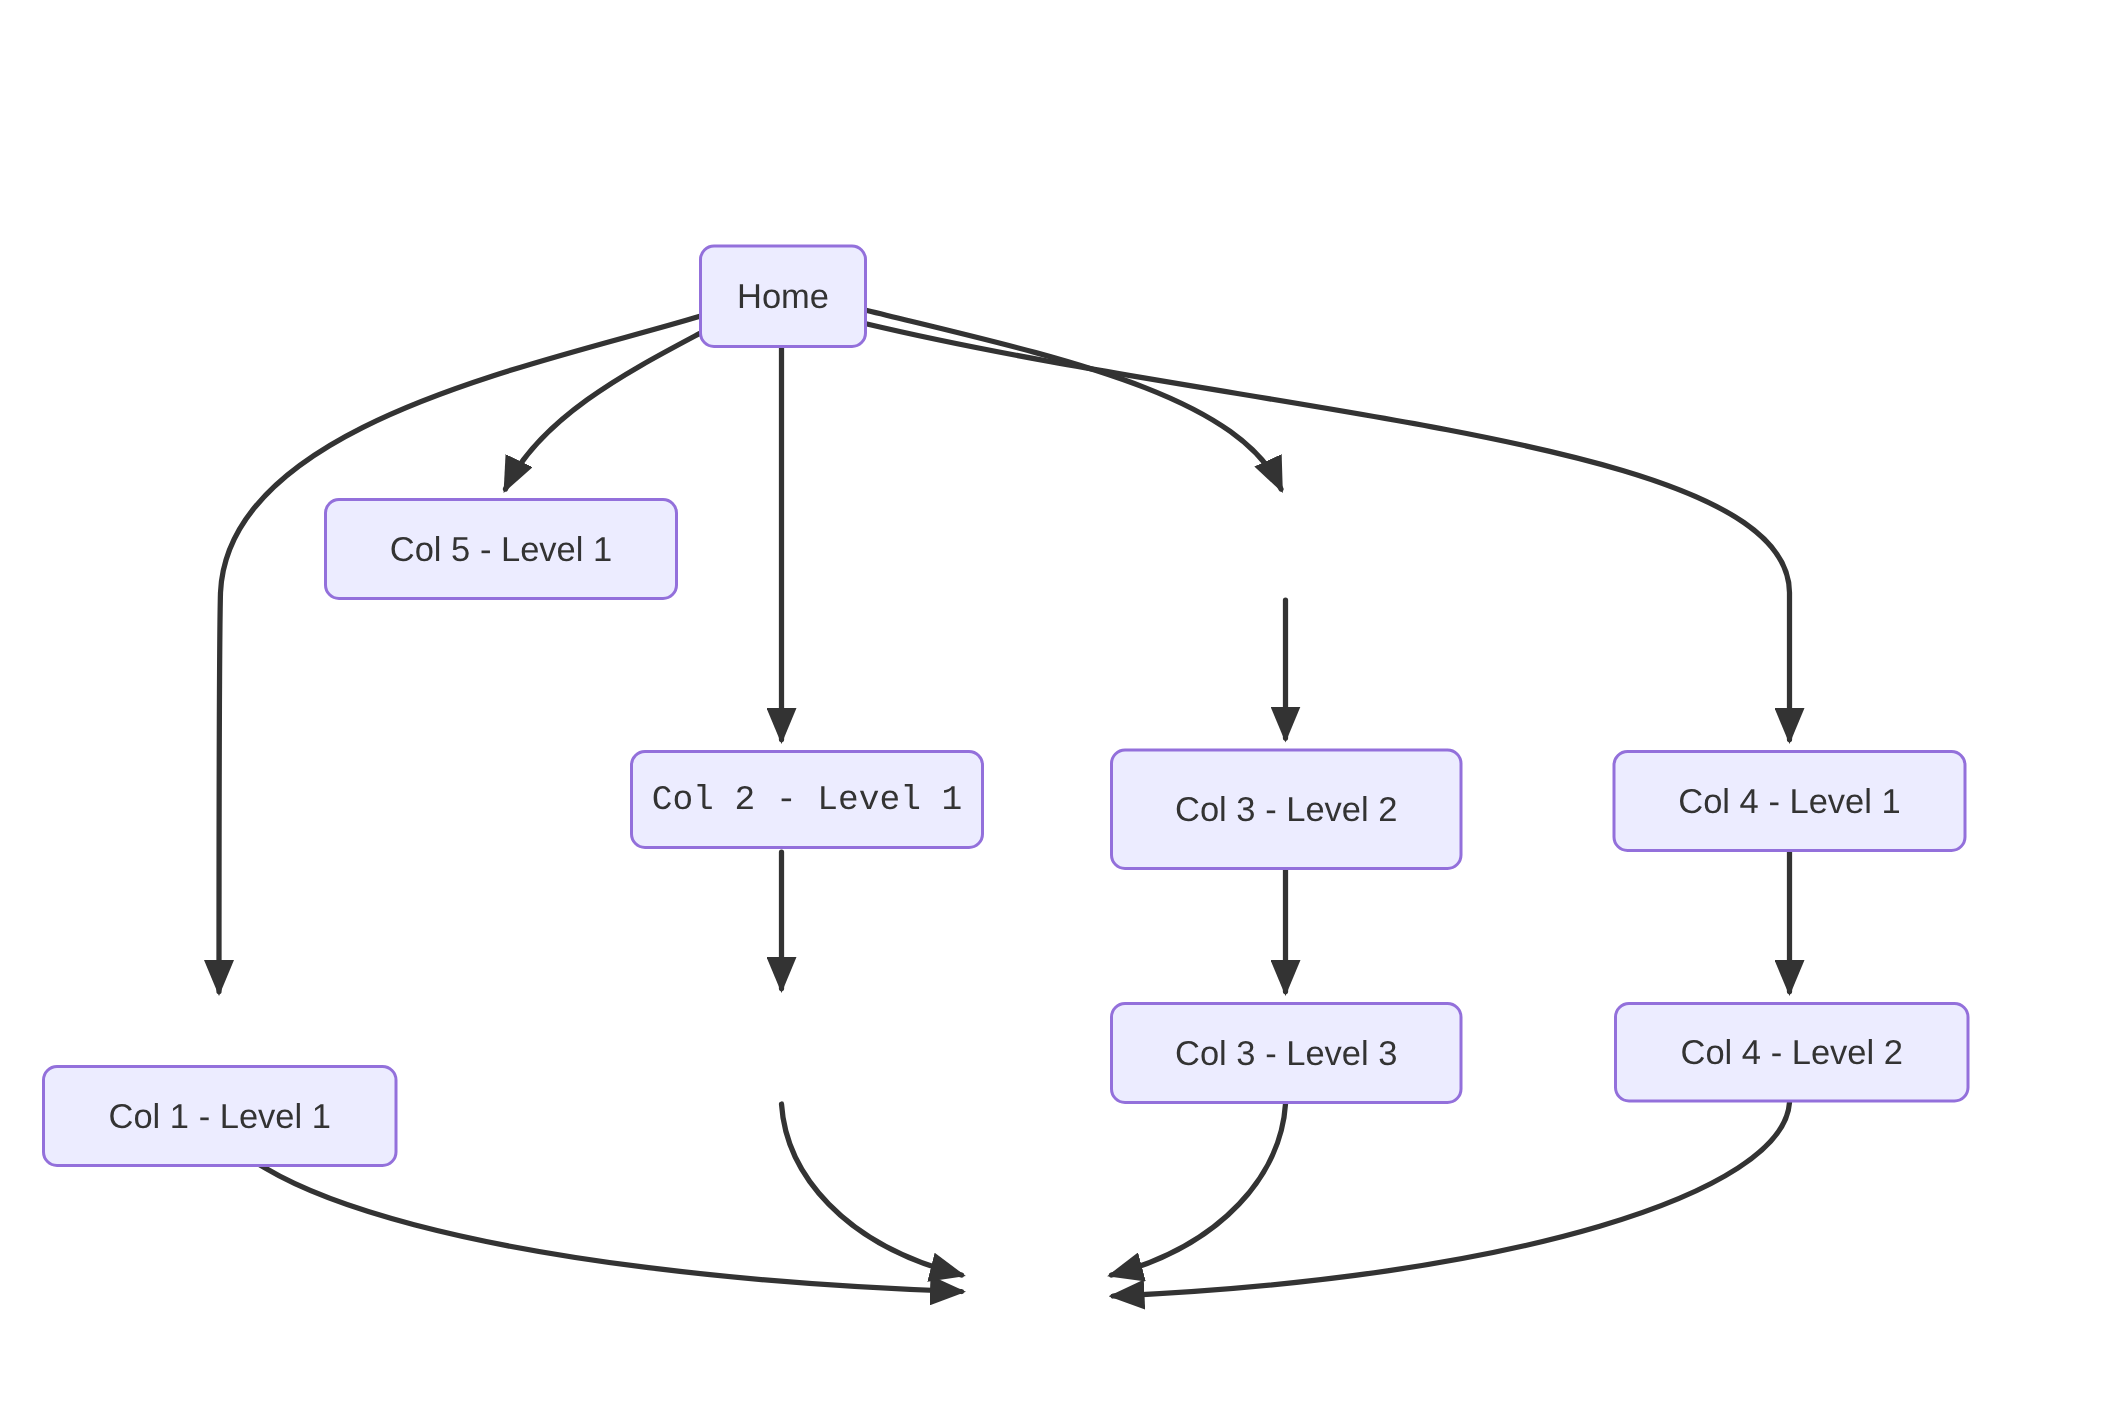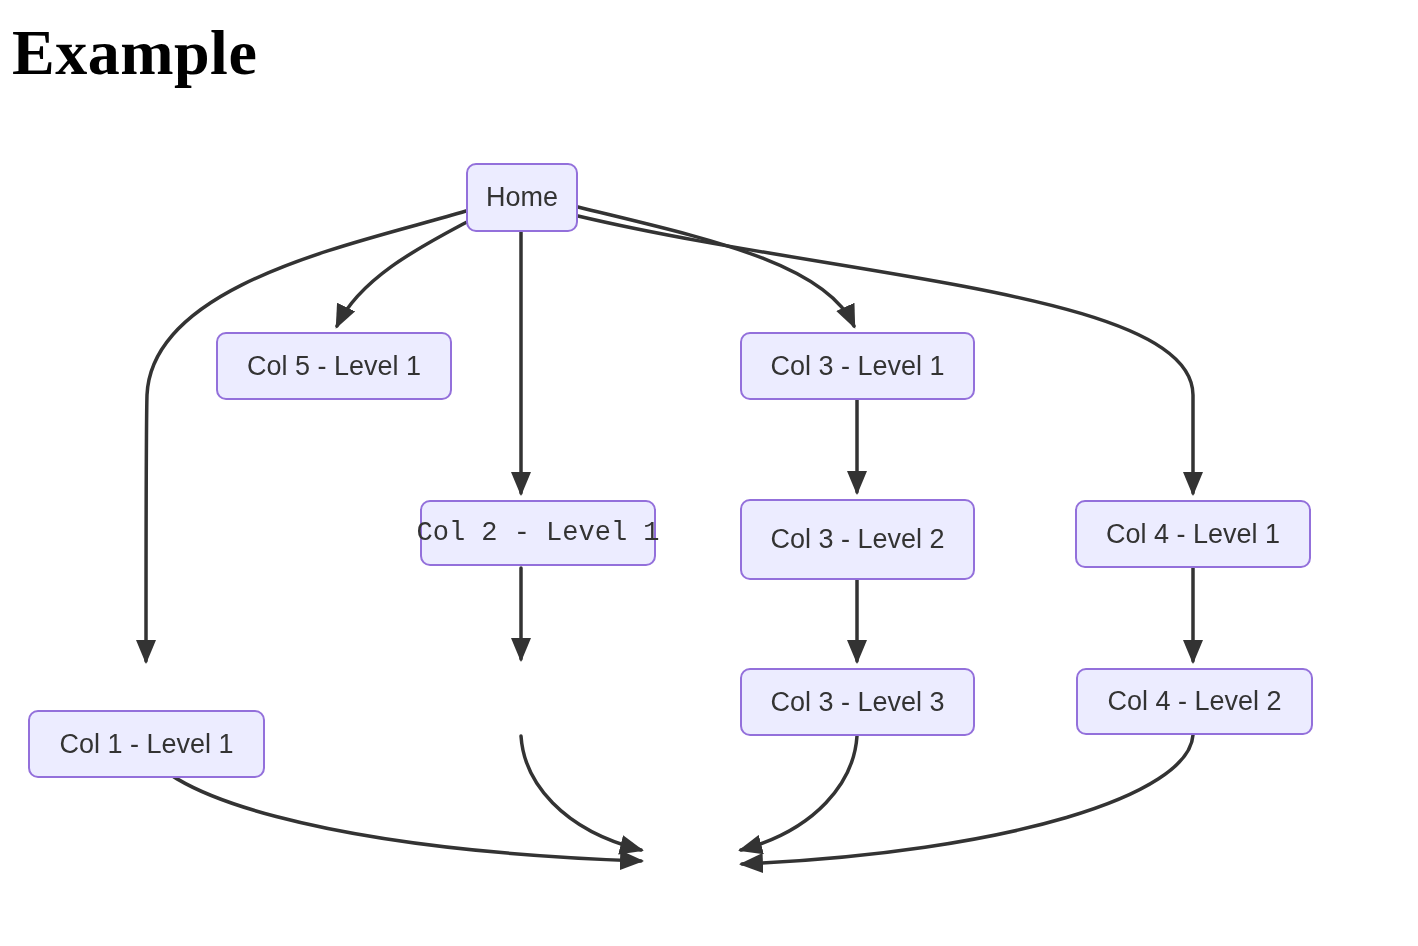--- a/index.html
+++ b/index.html
@@ -43,42 +43,41 @@
   .node {
     position: absolute;
     box-sizing: border-box;
     background: #ECECFF;
     border: 2px solid #9370DB;
     border-radius: 10px;
     display: flex;
     align-items: center;
     justify-content: center;
     color: #333333;
-    font-size: 27px;
+    font-size: 23px;
     white-space: nowrap;
   }
   
   .n-home { left: 466px; top: 163px; width: 112px; height: 69px; }
   .n-c5l1 { left: 216px; top: 332px; width: 236px; height: 68px; }
   .n-c3l1 { left: 740px; top: 332px; width: 235px; height: 68px; }
   .n-c2l1 { left: 420px; top: 500px; width: 236px; height: 66px; font-family: Liberation Mono, monospace; }
   .n-c3l2 { left: 740px; top: 499px; width: 235px; height: 81px; }
   .n-c4l1 { left: 1075px; top: 500px; width: 236px; height: 68px; }
   .n-c1l1 { left: 28px;  top: 668px; width: 237px; height: 68px; margin-top: 42px; }
   .n-c2l2 { left: 403px; top: 666px; width: 239px; height: 70px; }
   .n-c3l3 { left: 740px; top: 668px; width: 235px; height: 68px; }
   .n-c4l2 { left: 1076px; top: 668px; width: 237px; height: 67px; }
   .n-end  { left: 649px; top: 834px; width: 84px;  height: 69px; }
 </style>
 </head>
 <body>
 
 <div class="page">
 
-  <h1 class="doc-title">Example</h1>
 
   <svg class="edges-svg" viewBox="0 0 1418 946" xmlns="http://www.w3.org/2000/svg">
     <defs>
       <marker id="arrow" viewBox="0 0 24 20" refX="21" refY="10" markerWidth="24" markerHeight="20" markerUnits="userSpaceOnUse" orient="auto">
         <path d="M0,0 L24,10 L0,20 Z" fill="#333333"></path>
       </marker>
     </defs>
     <path class="edge" d="M466,211 C360,243 152,282 147,395 C146,430 146,500 146,661" marker-end="url(#arrow)"></path>
     <path class="edge" d="M467,222 C420,247 360,278 337,326" marker-end="url(#arrow)"></path>
     <path class="edge" d="M521,232 L521,493" marker-end="url(#arrow)"></path>
@@ -95,23 +94,20 @@
   </svg>
 
   <div class="node n-home">
     <span>Home</span>
   </div>
 
   <div class="node n-c5l1">
     <span>Col 5 - Level 1</span>
   </div>
 
-  <div class="node n-c3l1">
-    <span>Col 3 - Level 1</span>
-  </div>
 
   <div class="node n-c2l1">
     <span>Col 2 - Level 1</span>
   </div>
 
   <div class="node n-c3l2">
     <span>Col 3 - Level 2</span>
   </div>
 
   <div class="node n-c4l1">

